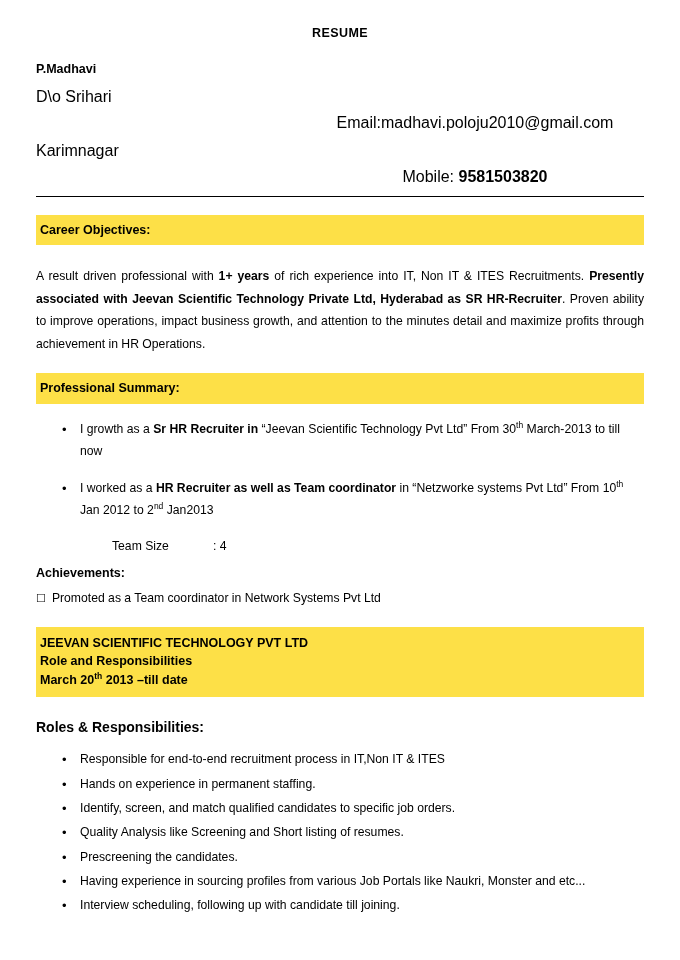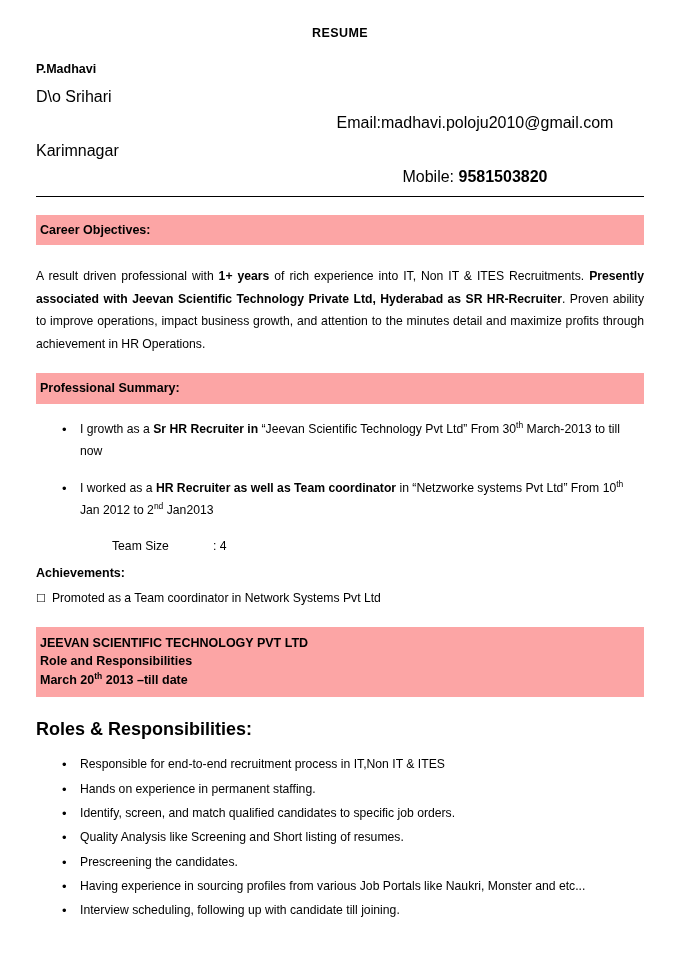--- a/index.html
+++ b/index.html
@@ -51,21 +51,21 @@
   }
   .bold {
     font-weight: bold;
   }
   .hr-line {
     border: none;
     border-top: 1px solid #000;
     margin: 8px 0 0 0;
   }
   .band {
-    background: #fca5a5;
+    background: #fde047;
     font-weight: bold;
     font-size: 12.5px;
     padding: 6px 6px 6px 4px;
     margin-top: 18px;
     margin-bottom: 0;
     line-height: 1.45;
   }
   .band.tall {
     padding: 7px 6px 8px 4px;
   }
@@ -124,21 +124,21 @@
     margin-top: 8px;
     line-height: 1.7;
   }
   .box-glyph {
     font-family: "DejaVu Sans", sans-serif;
     font-size: 11px;
     margin-right: 6px;
   }
   .roles-head {
     font-weight: bold;
-    font-size: 18px;
+    font-size: 14px;
     margin-top: 22px;
   }
 </style>
 </head>
 <body>
 
 <div class="page">
 
   <div class="doc-title">RESUME</div>
 

